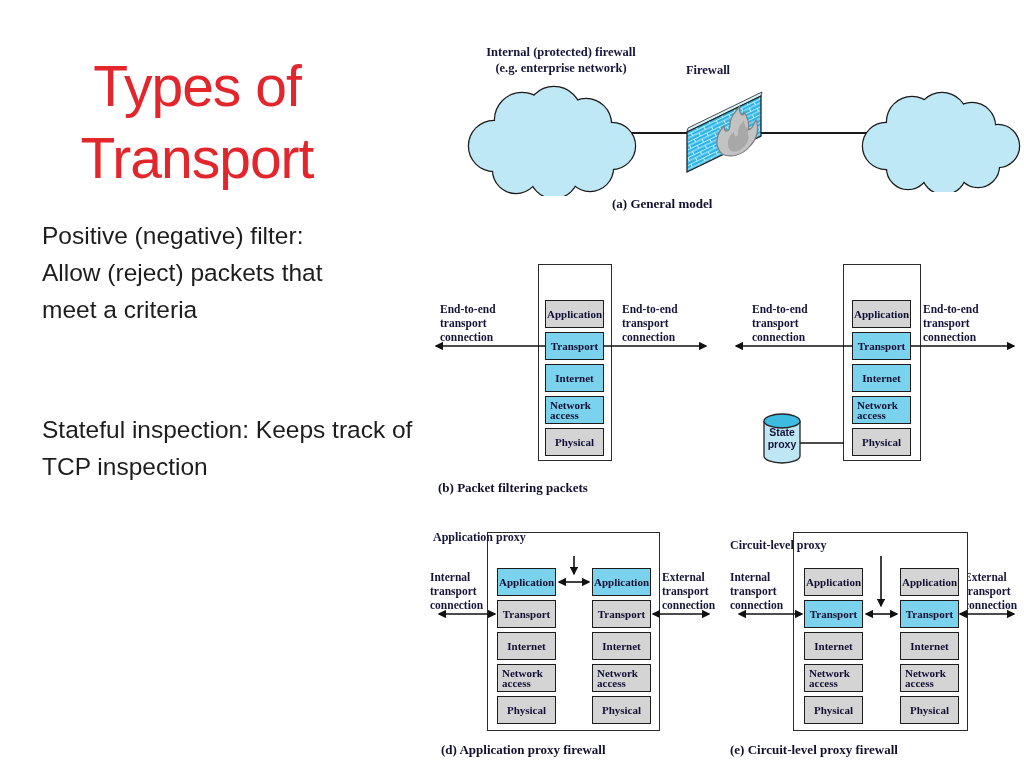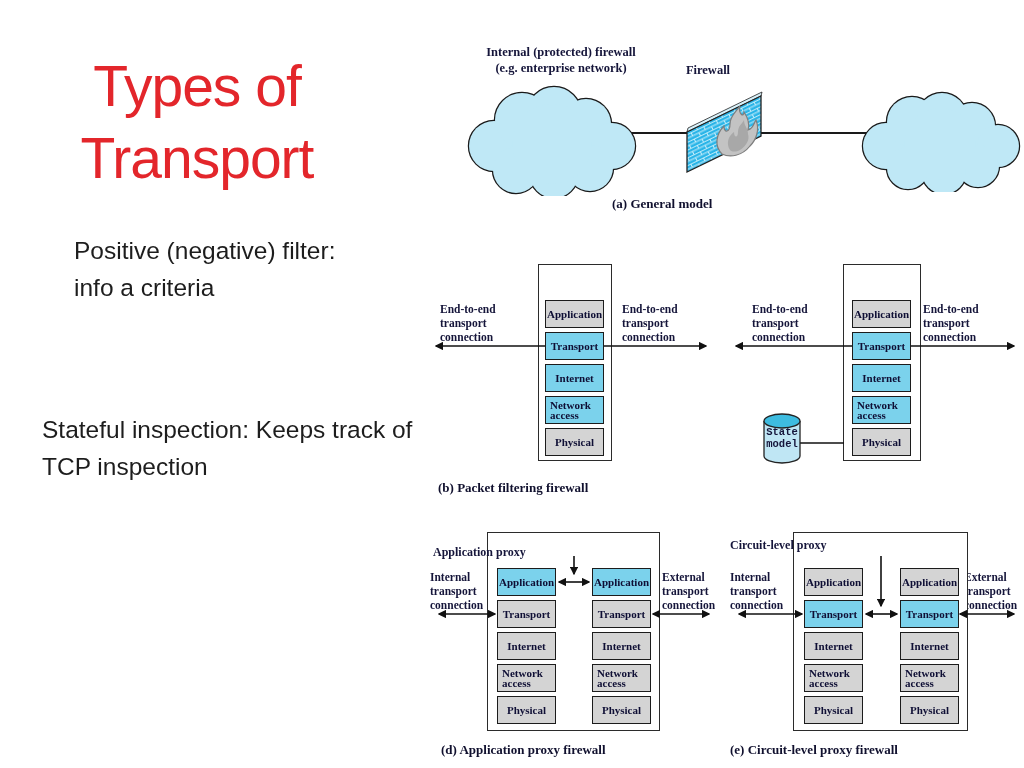--- a/index.html
+++ b/index.html
@@ -3,21 +3,21 @@
 <meta charset="utf-8">
 <style>
   html,body{margin:0;padding:0;background:#fff;}
   #slide{position:relative;width:1024px;height:768px;background:#fff;overflow:hidden;
          font-family:"Liberation Sans",sans-serif;}
   .abs{position:absolute;}
   
   .title{left:24px;top:50px;width:346px;text-align:center;color:#e3262b;
          font-size:57px;line-height:72px;letter-spacing:-1px;font-weight:400;}
   .bullet{left:42px;color:#1d1d1d;font-size:24.5px;line-height:37px;}
-  #b1{top:232px;margin-left:32px;} #b2{top:411px;}
+  #b1{top:217px;} #b2{top:411px;}
   
   .dlabel{font-family:"Liberation Serif",serif;font-weight:bold;color:#15153a;
           font-size:11.5px;line-height:14px;text-align:left;}
   .biglabel{font-family:"Liberation Serif",serif;font-weight:bold;color:#15153a;
           font-size:12.5px;line-height:16px;text-align:center;}
   .caption{font-family:"Liberation Serif",serif;font-weight:bold;color:#10102e;
           font-size:13px;text-align:left;}
   
   #dA{left:430px;top:38px;width:594px;height:180px;}
   #dB{left:430px;top:258px;width:292px;height:250px;}
@@ -48,21 +48,22 @@
     </defs>
   </svg>
 
   <div class="abs title">
     <div>Types of</div>
     <div>Transport</div>
   </div>
 
   <div class="abs bullet" id="b1">
     <div>Positive (negative) filter:</div>
-    <div>info a criteria</div>
+    <div>Allow (reject) packets that</div>
+    <div>meet a criteria</div>
   </div>
   <div class="abs bullet" id="b2">
     <div>Stateful inspection: Keeps track of</div>
     <div>TCP inspection</div>
   </div>
 
   <div class="abs" id="dA">
     <svg class="ov" width="594" height="180" style="z-index:0">
       <line x1="100" y1="95" x2="470" y2="95" stroke="#1a1a1a" stroke-width="2"></line>
     </svg>
@@ -150,43 +151,43 @@
     <div class="abs dlabel" style="left:10px;top:44px;width:80px">
       <div>End-to-end</div>
       <div>transport</div>
       <div>connection</div>
     </div>
     <div class="abs dlabel" style="left:192px;top:44px;width:80px">
       <div>End-to-end</div>
       <div>transport</div>
       <div>connection</div>
     </div>
-    <div class="abs caption" style="left:8px;top:222px;width:240px">(b) Packet filtering firewall</div>
+    <div class="abs caption" style="left:8px;top:222px;width:240px">(b) Packet filtering packets</div>
   </div>
 
   <div class="abs" id="dC">
     <div class="outerbox" style="left:113px;top:6px;width:78px;height:197px"></div>
     <svg class="ov" width="294" height="250">
       <line x1="6" y1="88" x2="284" y2="88" stroke="#111" stroke-width="1.6" marker-start="url(#arr)" marker-end="url(#arr)"></line>
       <line x1="70" y1="185" x2="114" y2="185" stroke="#111" stroke-width="1.6"></line>
     </svg>
     <div class="stack" style="left:122px;top:42px">
         <div class="layer gray">Application</div>
         <div class="layer cyan">Transport</div>
         <div class="layer cyan">Internet</div>
         <div class="layer cyan">Network access</div>
         <div class="layer gray">Physical</div>
       </div>
     <svg class="abs z3" style="left:32px;top:155px" width="40" height="52" viewBox="0 0 40 52">
       <path d="M2,8 L2,43 A18,7 0 0 0 38,43 L38,8" fill="#bfe6f4" stroke="#222" stroke-width="1.3"></path>
       <ellipse cx="20" cy="8" rx="18" ry="7" fill="#3ebce0" stroke="#222" stroke-width="1.3"></ellipse>
     </svg>
-    <div class="abs z3" style="left:32px;top:168px;width:40px;text-align:center;font-family:Liberation Mono, monospace;font-weight:bold;font-size:10.5px;line-height:12px;color:#15153a">
+    <div class="abs z3" style="left:32px;top:168px;width:40px;text-align:center;font-family:Liberation Sans, sans-serif;font-weight:bold;font-size:10.5px;line-height:12px;color:#15153a">
       <div>State</div>
-      <div>model</div>
+      <div>proxy</div>
     </div>
     <div class="abs dlabel" style="left:22px;top:44px;width:80px">
       <div>End-to-end</div>
       <div>transport</div>
       <div>connection</div>
     </div>
     <div class="abs dlabel" style="left:193px;top:44px;width:80px">
       <div>End-to-end</div>
       <div>transport</div>
       <div>connection</div>
@@ -208,21 +209,21 @@
         <div class="layer gray">Network access</div>
         <div class="layer gray">Physical</div>
       </div>
     <div class="stack" style="left:162px;top:38px">
         <div class="layer cyan">Application</div>
         <div class="layer gray">Transport</div>
         <div class="layer gray">Internet</div>
         <div class="layer gray">Network access</div>
         <div class="layer gray">Physical</div>
       </div>
-    <div class="abs dlabel z3" style="left:3px;top:15px;width:282px;font-size:12px">Application proxy</div>
+    <div class="abs dlabel z3" style="left:3px;top:0;width:282px;font-size:12px">Application proxy</div>
     <div class="abs dlabel" style="left:0;top:40px;width:64px">
       <div>Internal</div>
       <div>transport</div>
       <div>connection</div>
     </div>
     <div class="abs dlabel" style="left:232px;top:40px;width:64px">
       <div>External</div>
       <div>transport</div>
       <div>connection</div>
     </div>

